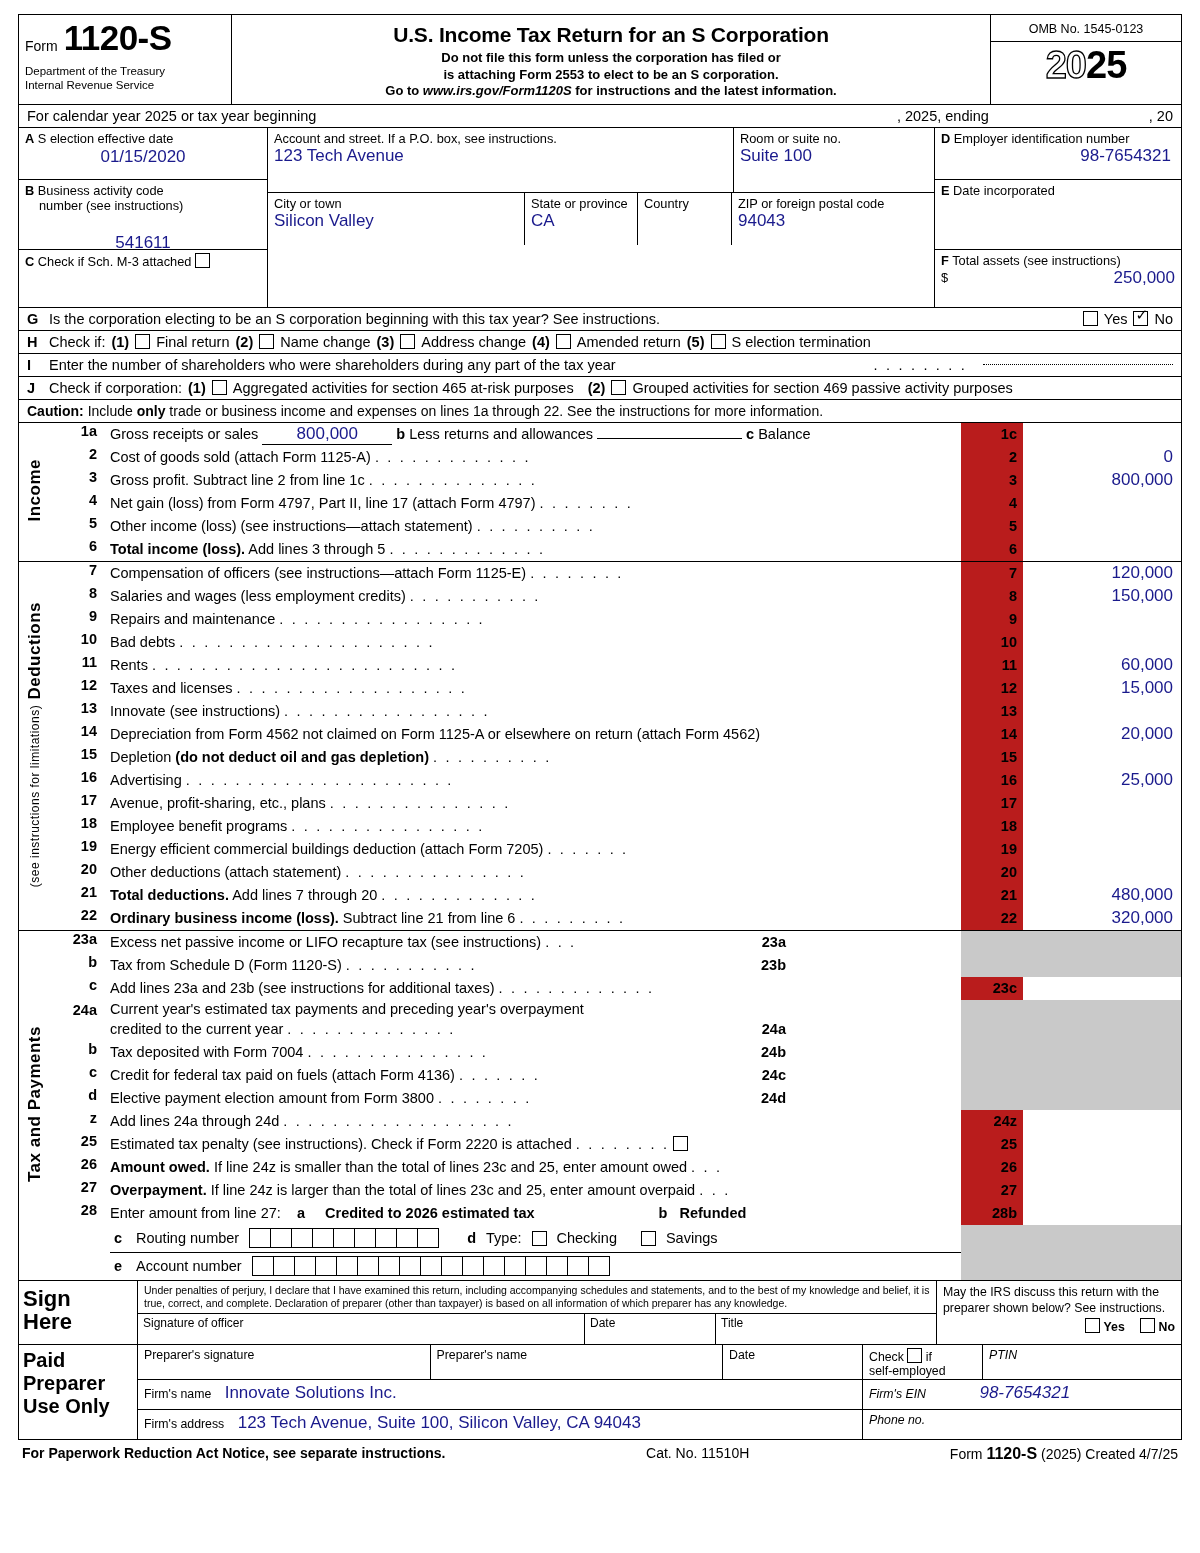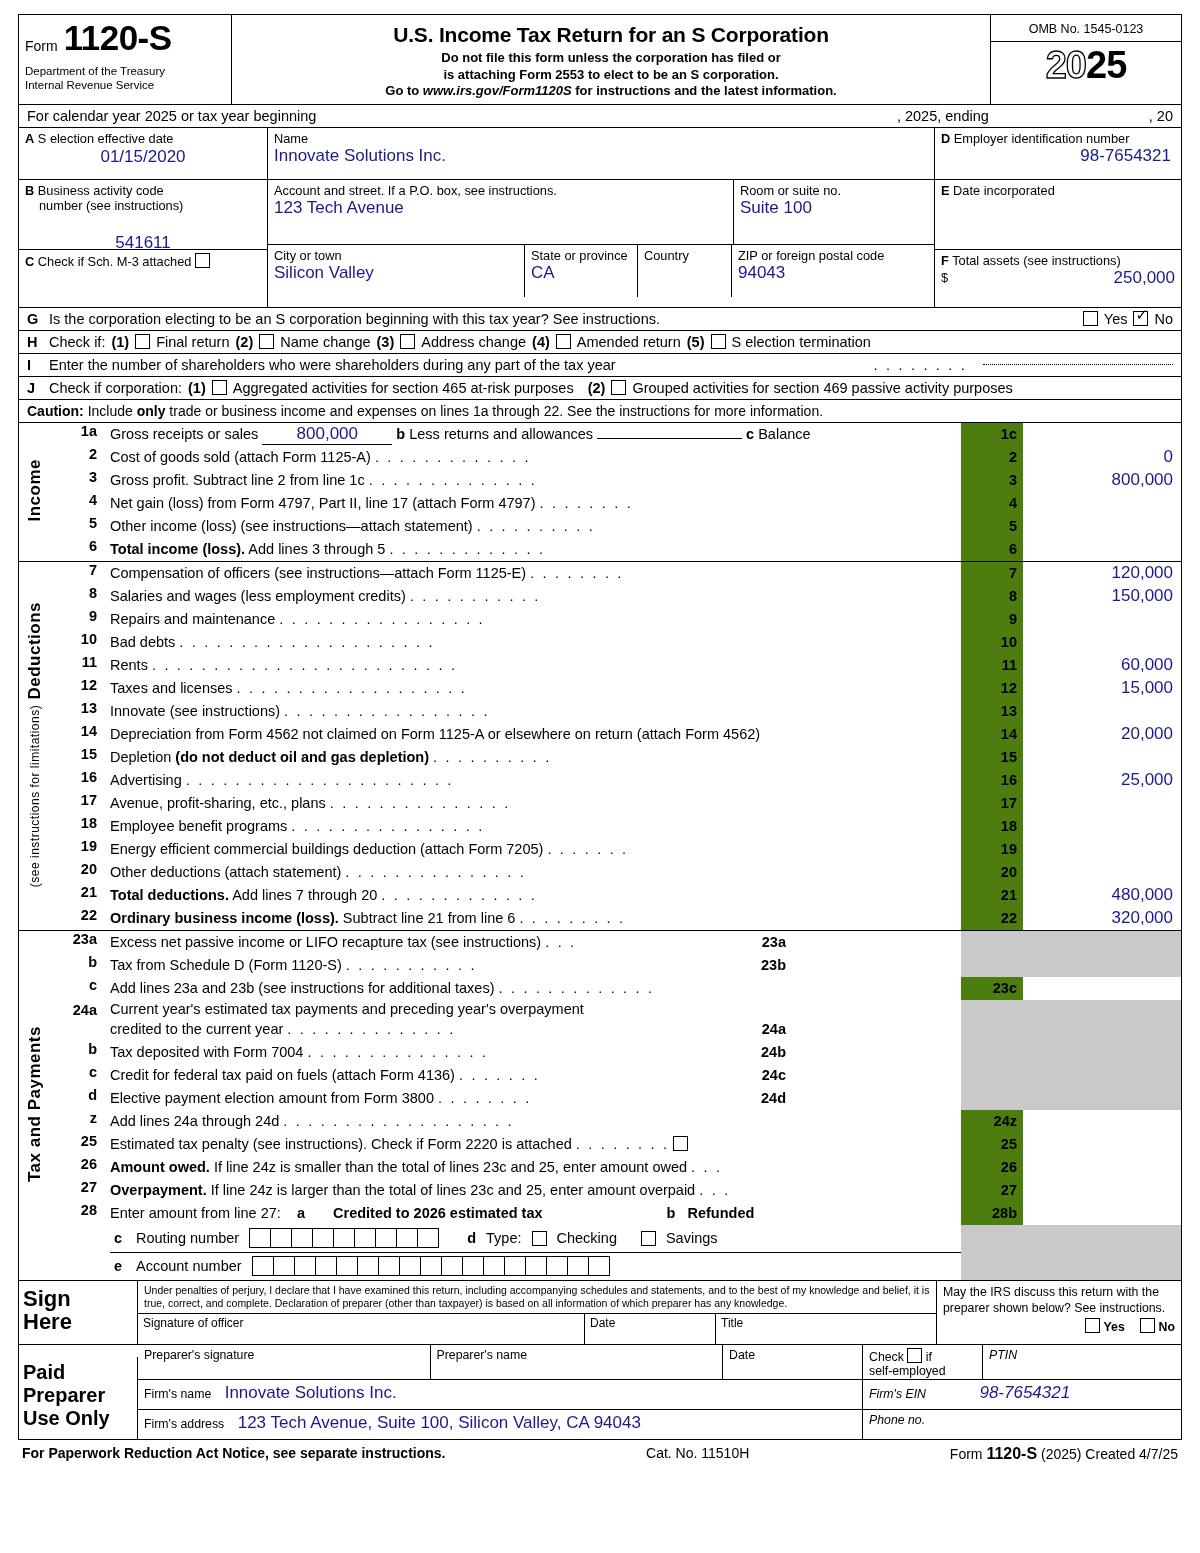--- a/index.html
+++ b/index.html
@@ -49,39 +49,39 @@
   .caution{border:1.6px solid #000;border-top:none;font-size:14px;padding:3px 8px;}
 
   
   .body-tbl{width:100%;border:1.6px solid #000;border-top:none;font-size:14.5px;}
   .body-tbl td{border:none;padding:0;}
   .sidecol{width:32px;border-right:1.2px solid #000;text-align:center;vertical-align:middle;}
   .sidecol span{writing-mode:vertical-rl;transform:rotate(180deg);font-weight:bold;font-size:17px;letter-spacing:0.5px;white-space:nowrap;}
   .sidecol span.small{font-weight:normal;font-size:12px;}
   .numcol{width:46px;text-align:right;padding-right:5px !important;font-weight:bold;vertical-align:top;}
   .desc{padding-left:8px !important;}
-  .lncode{width:56px;text-align:right;padding-right:6px !important;font-weight:bold;border-left:1.2px solid #000;background:#4d7c0f;}
+  .lncode{width:56px;text-align:right;padding-right:6px !important;font-weight:bold;border-left:1.2px solid #000;background:#b91c1c;}
   .amt{width:150px;border-left:1.2px solid #000;text-align:right;padding-right:8px !important;}
   .r{border-bottom:1.1px solid #000;height:23px;}
   .dots{letter-spacing:2.2px;}
   .gray{background:#c9c9c9;}
   .midbox{border-left:1.2px solid #000;border-right:0;width:48px;text-align:right;padding-right:5px !important;font-weight:bold;}
   .midamt{width:170px;border-left:1.2px solid #000;}
   .sect-end{border-bottom:1.6px solid #000 !important;}
 
   
   .sig{border:1.6px solid #000;border-top:none;display:flex;}
   .sig-l{width:110px;border-right:1.2px solid #000;padding:6px 4px;font-weight:bold;font-size:22px;line-height:1.05;}
   .sig-m{flex:1;border-right:1.2px solid #000;}
   .perj{font-size:10.5px;padding:3px 6px;line-height:1.25;border-bottom:1.1px solid #000;}
   .sig-fields{display:flex;font-size:12px;}
   .sig-fields div{padding:2px 5px;height:26px;}
   .sig-r{width:232px;font-size:12.3px;padding:4px 6px;line-height:1.3;}
   .prep{border:1.6px solid #000;border-top:none;display:flex;}
-  .prep-l{width:110px;border-right:1.2px solid #000;font-weight:bold;font-size:20px;line-height:1.15;padding:4px;margin-top:12px;}
+  .prep-l{width:110px;border-right:1.2px solid #000;font-weight:bold;font-size:20px;line-height:1.15;padding:4px;}
   .prep-r{flex:1;}
   .prow{display:flex;border-bottom:1.1px solid #000;font-size:12.3px;}
   .prow:last-child{border-bottom:none;}
   .pcell{padding:3px 6px;border-right:1.1px solid #000;height:34px;box-sizing:border-box;}
   .pcell:last-child{border-right:none;font-style:italic;}
   .footer{display:flex;font-size:14px;padding:5px 4px 0 4px;}
   .footer .f1{font-weight:bold;flex:0 0 auto;}
   .footer .f2{flex:1;text-align:center;}
   .footer .f3{flex:0 0 auto;}
   .foot-b{font-weight:bold;font-size:16px;}
@@ -139,24 +139,20 @@
         <div class="lbl"><b>B</b> <span>Business activity code</span></div>
         <div class="lbl" style="padding-left:14px">number (see instructions)</div>
         <div class="hand" style="text-align:center;margin-top:20px">541611</div>
       </div>
       <div class="cellpad" style="height:28px">
         <div class="lbl"><b>C</b> <span>Check if Sch. M-3 attached</span> <span class="chkbox"></span></div>
       </div>
     </div>
 
     <div class="ent-m">
-      <div class="ent-row cellpad" style="height:46px;border:1.6px solid #000;border-top:none;border-left:none;border-right:none">
-        <div class="lbl">Name</div>
-        <div class="hand bigval">Innovate Solutions Inc.</div>
-      </div>
       <div class="ent-row" style="display:flex;height:64px">
         <div class="cellpad" style="flex:1;border-right:1.2px solid #000">
           <div class="lbl">Account and street. If a P.O. box, see instructions.</div>
           <div class="hand bigval">123 Tech Avenue</div>
         </div>
         <div class="cellpad" style="width:188px">
           <div class="lbl">Room or suite no.</div>
           <div class="hand bigval">Suite 100</div>
         </div>
       </div>
@@ -492,21 +488,21 @@
       <td class="numcol r">27</td>
       <td class="desc r" colspan="3"><b>Overpayment.</b> If line 24z is larger than the total of lines 23c and 25, enter amount overpaid <span class="dots">. . .</span></td>
       <td class="lncode r">27</td>
       <td class="amt r hand"></td>
     </tr>
     <tr>
       <td class="numcol r">28</td>
       <td class="desc r" colspan="3">
         <span>Enter amount from line 27:</span>
         <b style="margin-left:12px">a</b>
-        <b style="margin-left:24px">Credited to 2026 estimated tax</b>
+        <b style="margin-left:16px">Credited to 2026 estimated tax</b>
         <b style="margin-left:120px">b</b>
         <b style="margin-left:8px">Refunded</b>
       </td>
       <td class="lncode r">28b</td>
       <td class="amt r hand"></td>
     </tr>
     <tr>
       <td class="numcol" style="vertical-align:top"></td>
       <td class="desc" colspan="3">
         <div style="display:flex;align-items:center;gap:10px;height:27px;border-bottom:1px solid #000;margin-right:-1px">

